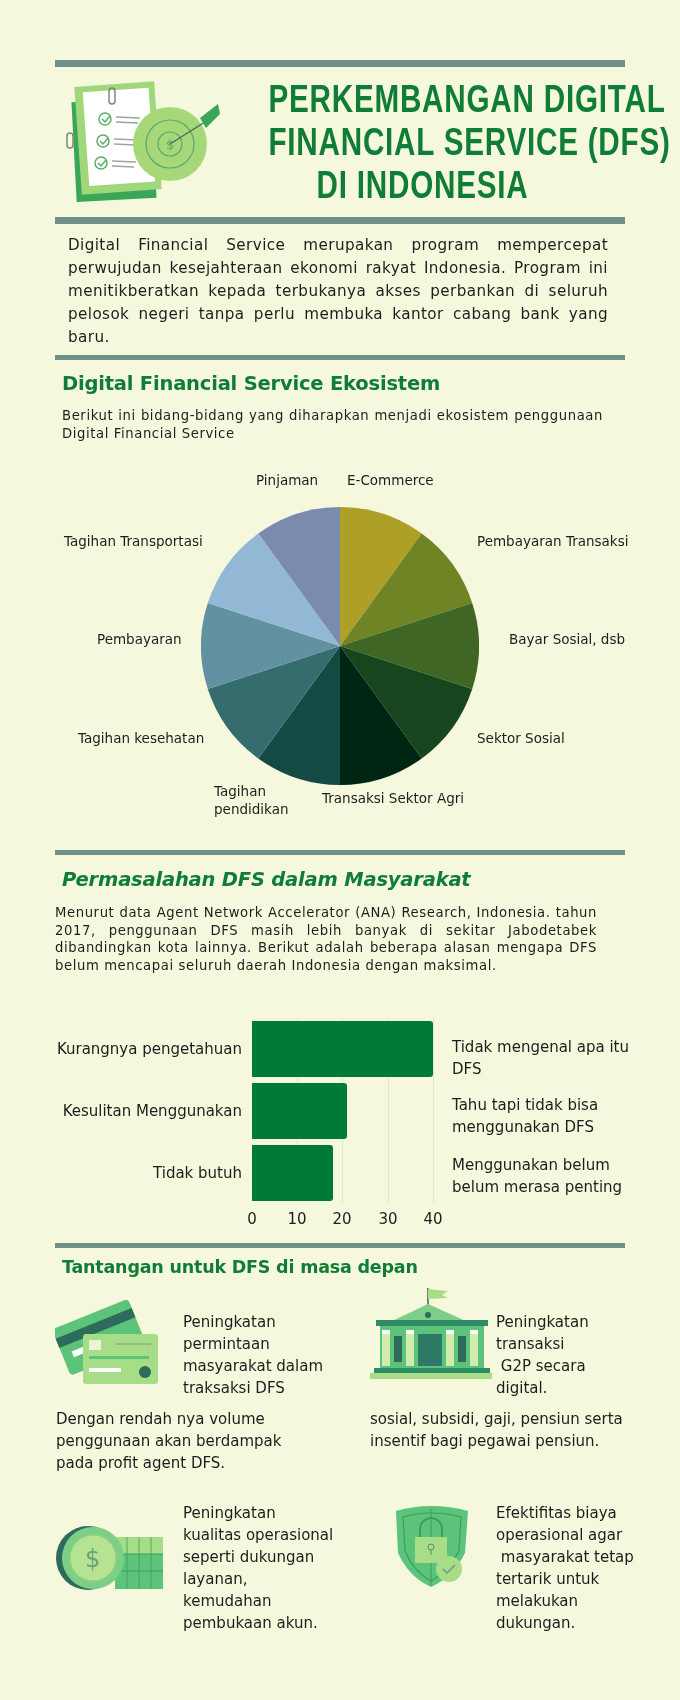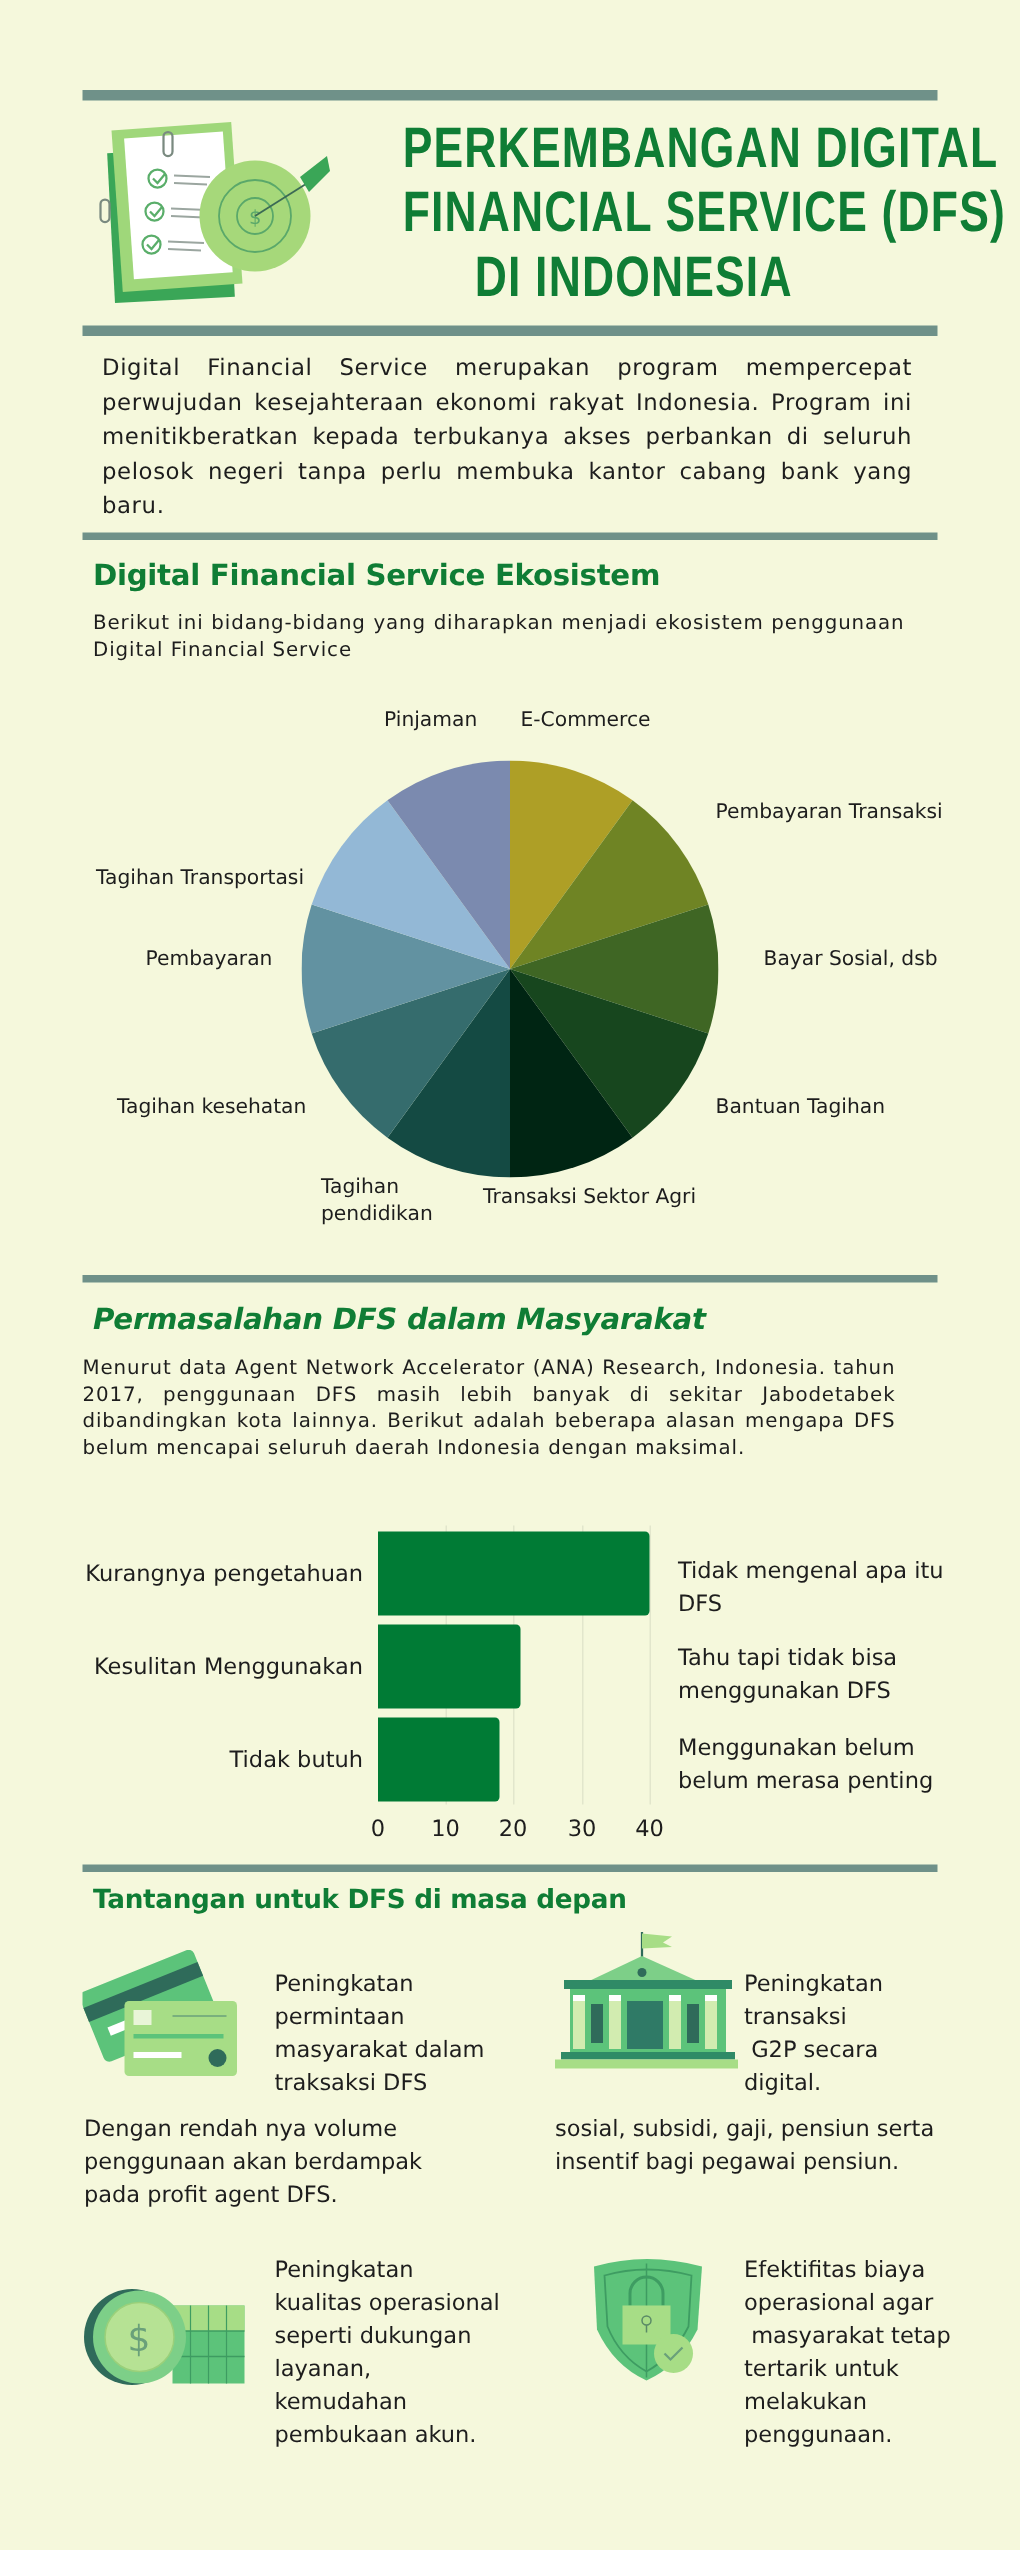--- a/index.html
+++ b/index.html
@@ -83,26 +83,26 @@
       <path d="M139,139 L139,278 A139,139 0 0 1 57.29784993134625,251.4533622181177 Z" fill="#144a43"></path>
       <path d="M139,139 L57.29784993134625,251.4533622181177 A139,139 0 0 1 6.803144234973672,181.95336221811772 Z" fill="#356c6d"></path>
       <path d="M139,139 L6.803144234973672,181.95336221811772 A139,139 0 0 1 6.803144234973644,96.04663778188232 Z" fill="#6292a1"></path>
       <path d="M139,139 L6.803144234973644,96.04663778188232 A139,139 0 0 1 57.29784993134622,26.546637781882325 Z" fill="#93b8d6"></path>
       <path d="M139,139 L57.29784993134622,26.546637781882325 A139,139 0 0 1 138.99999999999997,0 Z" fill="#7b8aaf"></path>
     </svg>
 </div>
 
 <div class="plabel" style="left:256px; top:471px;">Pinjaman</div>
 <div class="plabel" style="left:347px; top:471px;">E-Commerce</div>
-<div class="plabel" style="left:64px; top:532px;margin-top:44px;">Tagihan Transportasi</div>
+<div class="plabel" style="left:64px; top:532px;">Tagihan Transportasi</div>
 <div class="plabel" style="left:477px; top:532px;">Pembayaran Transaksi</div>
 <div class="plabel" style="left:97px; top:630px;">Pembayaran</div>
 <div class="plabel" style="left:509px; top:630px;">Bayar Sosial, dsb</div>
 <div class="plabel" style="left:78px; top:729px;">Tagihan kesehatan</div>
-<div class="plabel" style="left:477px; top:729px;">Bantuan Tagihan</div>
+<div class="plabel" style="left:477px; top:729px;">Sektor Sosial</div>
 <div class="plabel" style="left:214px; top:782px; white-space:normal; width:60px;">Tagihan pendidikan</div>
 <div class="plabel" style="left:322px; top:789px;">Transaksi Sektor Agri</div>
 
 <div class="divider" style="top:850px; height:5px;"></div>
 
 <div class="h2" style="top:868px;font-style:italic;">Permasalahan DFS dalam Masyarakat</div>
 <div class="para small" style="left:55px; top:904px; width:542px;">Menurut data Agent Network Accelerator (ANA) Research, Indonesia. tahun 2017, penggunaan DFS masih lebih banyak di sekitar Jabodetabek dibandingkan kota lainnya. Berikut adalah beberapa alasan mengapa DFS belum mencapai seluruh daerah Indonesia dengan maksimal.</div>
 
 <div class="abs" style="left:0; top:0; width:0; height:0;">
   <div class="grid" style="left:297px;"></div>
@@ -238,14 +238,14 @@
     <circle cx="56" cy="66" r="13" fill="#a7dd86"></circle>
     <path d="M50 66 l4 4 l8 -8" fill="none" stroke="#6aa07a" stroke-width="1.5"></path>
   </svg>
 </div>
 <div class="ctext" style="left:496px; top:1502px;">
   <div>Efektifitas biaya</div>
   <div>operasional agar</div>
   <div style="white-space:pre;"> masyarakat tetap</div>
   <div>tertarik untuk</div>
   <div>melakukan</div>
-  <div>penggunaan.</div>
+  <div>dukungan.</div>
 </div>
 
 </body></html>

